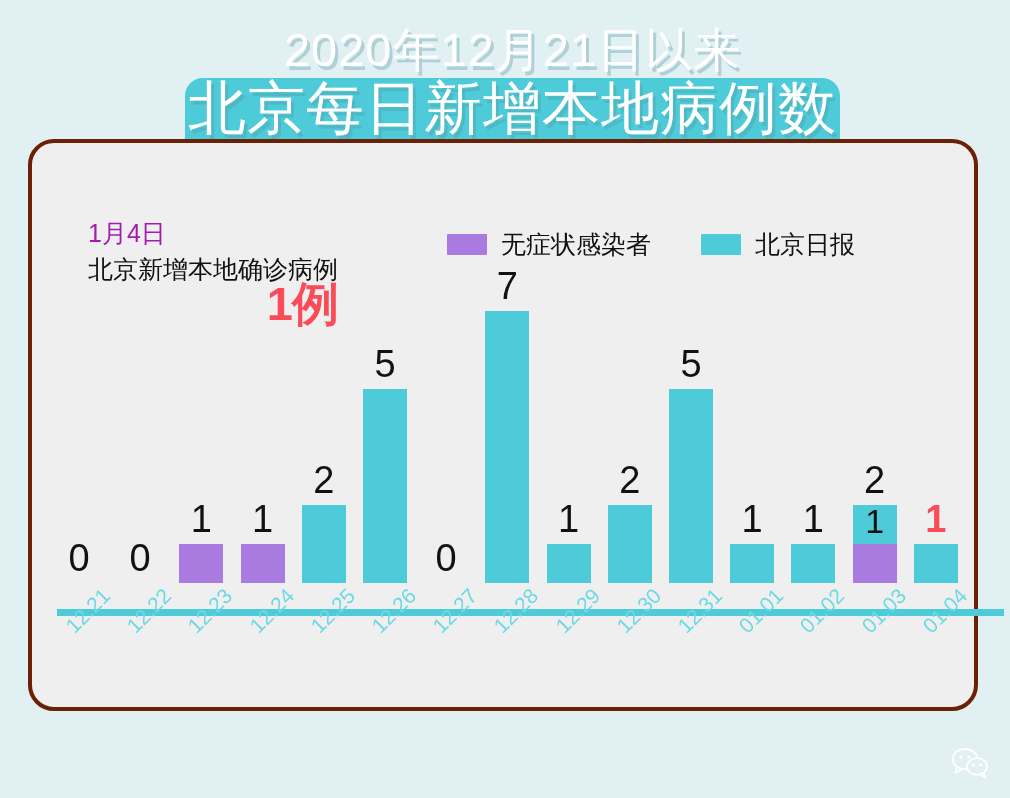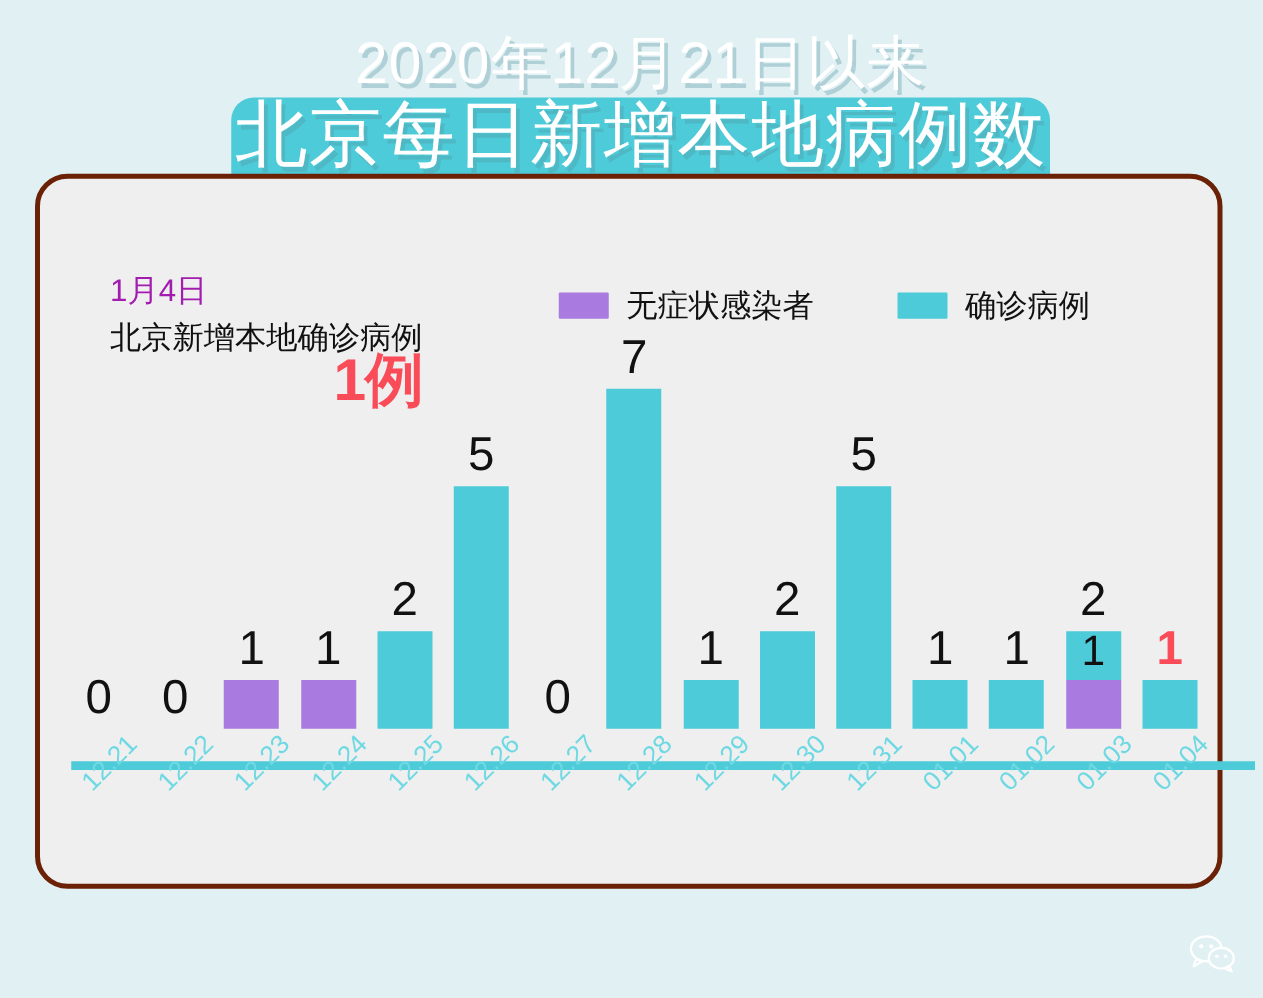--- a/index.html
+++ b/index.html
@@ -38,21 +38,21 @@
   #subtitle{position:absolute;left:88px;top:218px;}
   #subtitle-date{font-size:25px;color:#a21caf;line-height:1.25;}
   #subtitle-row{display:flex;align-items:flex-end;margin-top:4px;flex-direction:column;}
   #subtitle-text{font-size:25px;color:#111;}
   #subtitle-count{
     font-size:47px;color:#fa4b58;font-weight:bold;
     line-height:.78;margin-left:2px;letter-spacing:-1px;
   }
 
   
-  #legend{position:absolute;left:447px;top:228px;display:flex;align-items:center;gap:67px;}
+  #legend{position:absolute;left:447px;top:228px;display:flex;align-items:center;gap:50px;}
   .legend-item{display:flex;align-items:center;}
   .legend-swatch{width:40px;height:21px;margin-right:14px;border-radius:1px;}
   .legend-label{font-size:25px;color:#111;}
 
   
   #plot{position:absolute;left:28px;top:139px;width:950px;height:572px;}
   #axis-line{position:absolute;left:29px;top:470px;width:947px;height:7px;background:#4ecbd8;}
 
   .bar-slot{position:absolute;bottom:128px;width:44px;}
   .bar-stack{position:absolute;bottom:0;left:0;width:44px;}
@@ -98,21 +98,21 @@
   </div>
 </div>
 
 <div id="legend">
   <div class="legend-item">
     <span class="legend-swatch" style="background: rgb(169, 123, 224);"></span>
     <span class="legend-label">无症状感染者</span>
   </div>
   <div class="legend-item">
     <span class="legend-swatch" style="background: rgb(78, 203, 216);"></span>
-    <span class="legend-label">确诊病例</span>
+    <span class="legend-label">北京日报</span>
   </div>
 </div>
 
 <div id="plot">
   <div id="axis-line" style="background: rgb(78, 203, 216);"></div>
   <div id="bars-layer">
       <div class="bar-slot" style="left: 29px;">
         <div class="bar-stack" style="height: 0px;"></div>
         <div class="bar-total" style="bottom: 6px;">0</div>
       </div>

